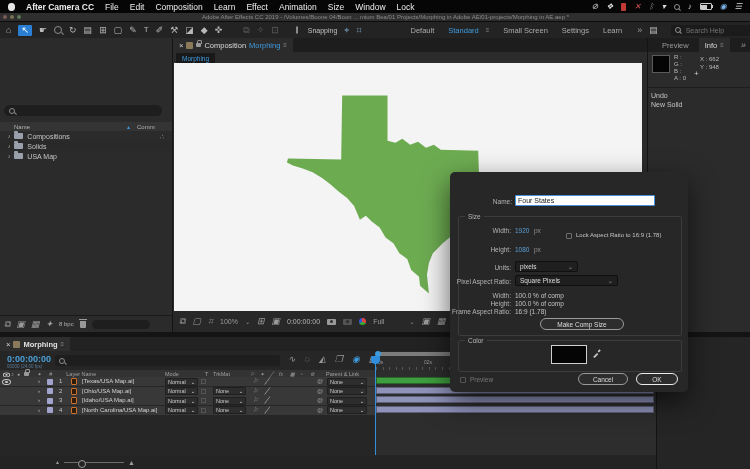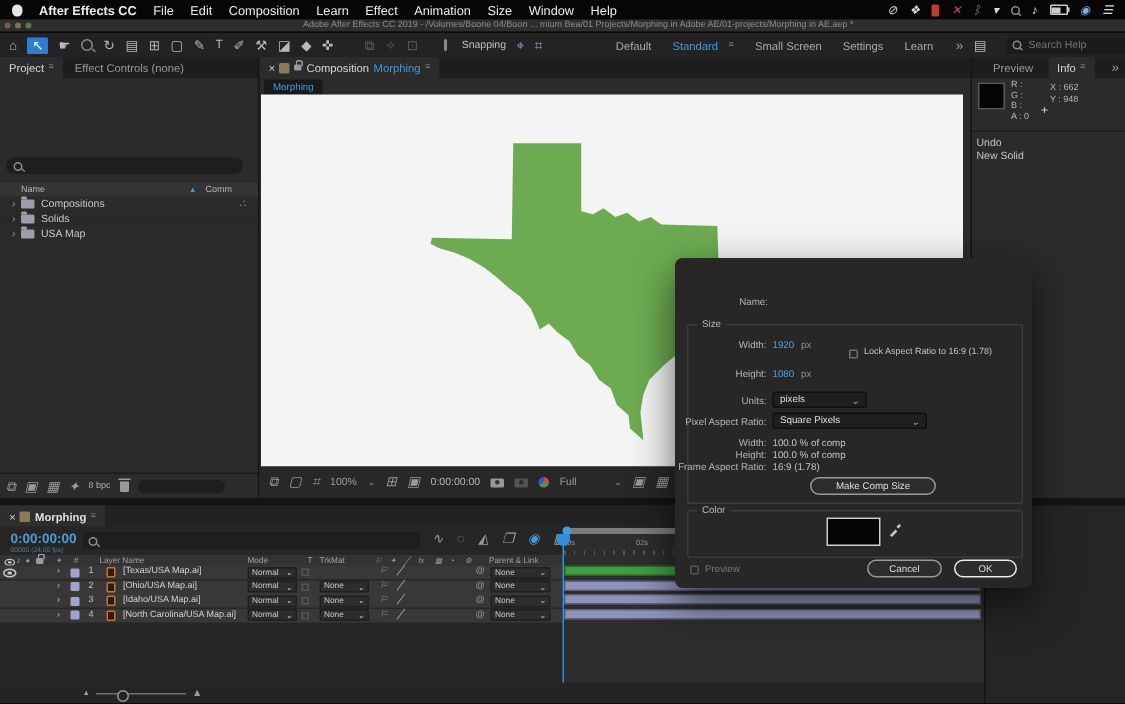--- a/index.html
+++ b/index.html
@@ -136,30 +136,30 @@
   .pill.ok{border:1.5px solid #ececec;}
   .cswatch{position:absolute;left:101px;top:173px;width:34px;height:17px;background:#050505;border:1.5px solid #d0d0d0;}
 </style>
 </head>
 <body>
 
 <div id="app">
 
   <div class="menubar abs">
     <span class="apple"></span>
-    <span class="appname">After Effects CC</span>
+    <span class="appname">After Camera CC</span>
     <span>File</span>
     <span>Edit</span>
     <span>Composition</span>
     <span>Learn</span>
     <span>Effect</span>
     <span>Animation</span>
     <span>Size</span>
     <span>Window</span>
-    <span>Help</span>
+    <span>Lock</span>
     <span class="statusicons">
       <i>⊘</i>
       <i>❖</i>
       <i class="redchip"></i>
       <i style="color:#d05050">✕</i>
       <i style="color:#8a8a8a">ᛒ</i>
       <i>▾</i>
       <i class="mag"></i>
       <i>♪</i>
       <i class="batt"></i>
@@ -206,27 +206,20 @@
     <span class="ws" style="margin-left:7px">Learn</span>
     <span class="ic" style="margin-left:8px">»</span>
     <span class="tool">▤</span>
     <span class="helpsearch">
       <i class="mag"></i>
       <input placeholder="Search Help" style="">
     </span>
   </div>
 
   <div id="project" class="abs panel">
-    <div class="tabrow">
-      <span class="tabactive">
-        <span>Project</span>
-        <i class="menuglyph">≡</i>
-      </span>
-      <span style="margin-left:8px">Effect Controls (none)</span>
-    </div>
     <div class="psearch abs">
       <i class="mag"></i>
       <input style="background: transparent; border: none; outline: none; width: 120px;">
     </div>
     <div class="pcols abs">
       <span style="margin-left:14px">Name</span>
       <i style="color:#3f9bde;font-size:5px;margin-left:96px">▲</i>
       <span style="margin-left:6px">Comm</span>
     </div>
     <div class="prow abs" style="top:93px">
@@ -475,20 +468,21 @@
         <span class="zknob"></span>
       </span>
       <i class="ic" style="font-size:7px">▲</i>
     </div>
   </div>
 
   <div id="cornerpanel" class="abs"></div>
 
   <div id="dialog" class="abs">
     <span class="dlabel" style="left:12px;top:26px;width:50px">Name:</span>
+    <input class="nameinput" value="Four States" style="">
 
     <div class="group" style="left:8px;top:44px;width:222px;height:118px">
       <span class="gcap">Size</span>
     </div>
     <span class="dlabel" style="left:12px;top:55px;width:49px">Width:</span>
     <span class="dval blue" style="left:65px;top:55px">1920</span>
     <span class="dval" style="left:84px;top:55px;color:#8d8d8d">px</span>
     <span class="cbox" style="left:116px;top:61px"></span>
     <span class="dval" style="left:126px;top:60px;font-size:6px">Lock Aspect Ratio to 16:9 (1.78)</span>
     <span class="dlabel" style="left:12px;top:74px;width:49px">Height:</span>

